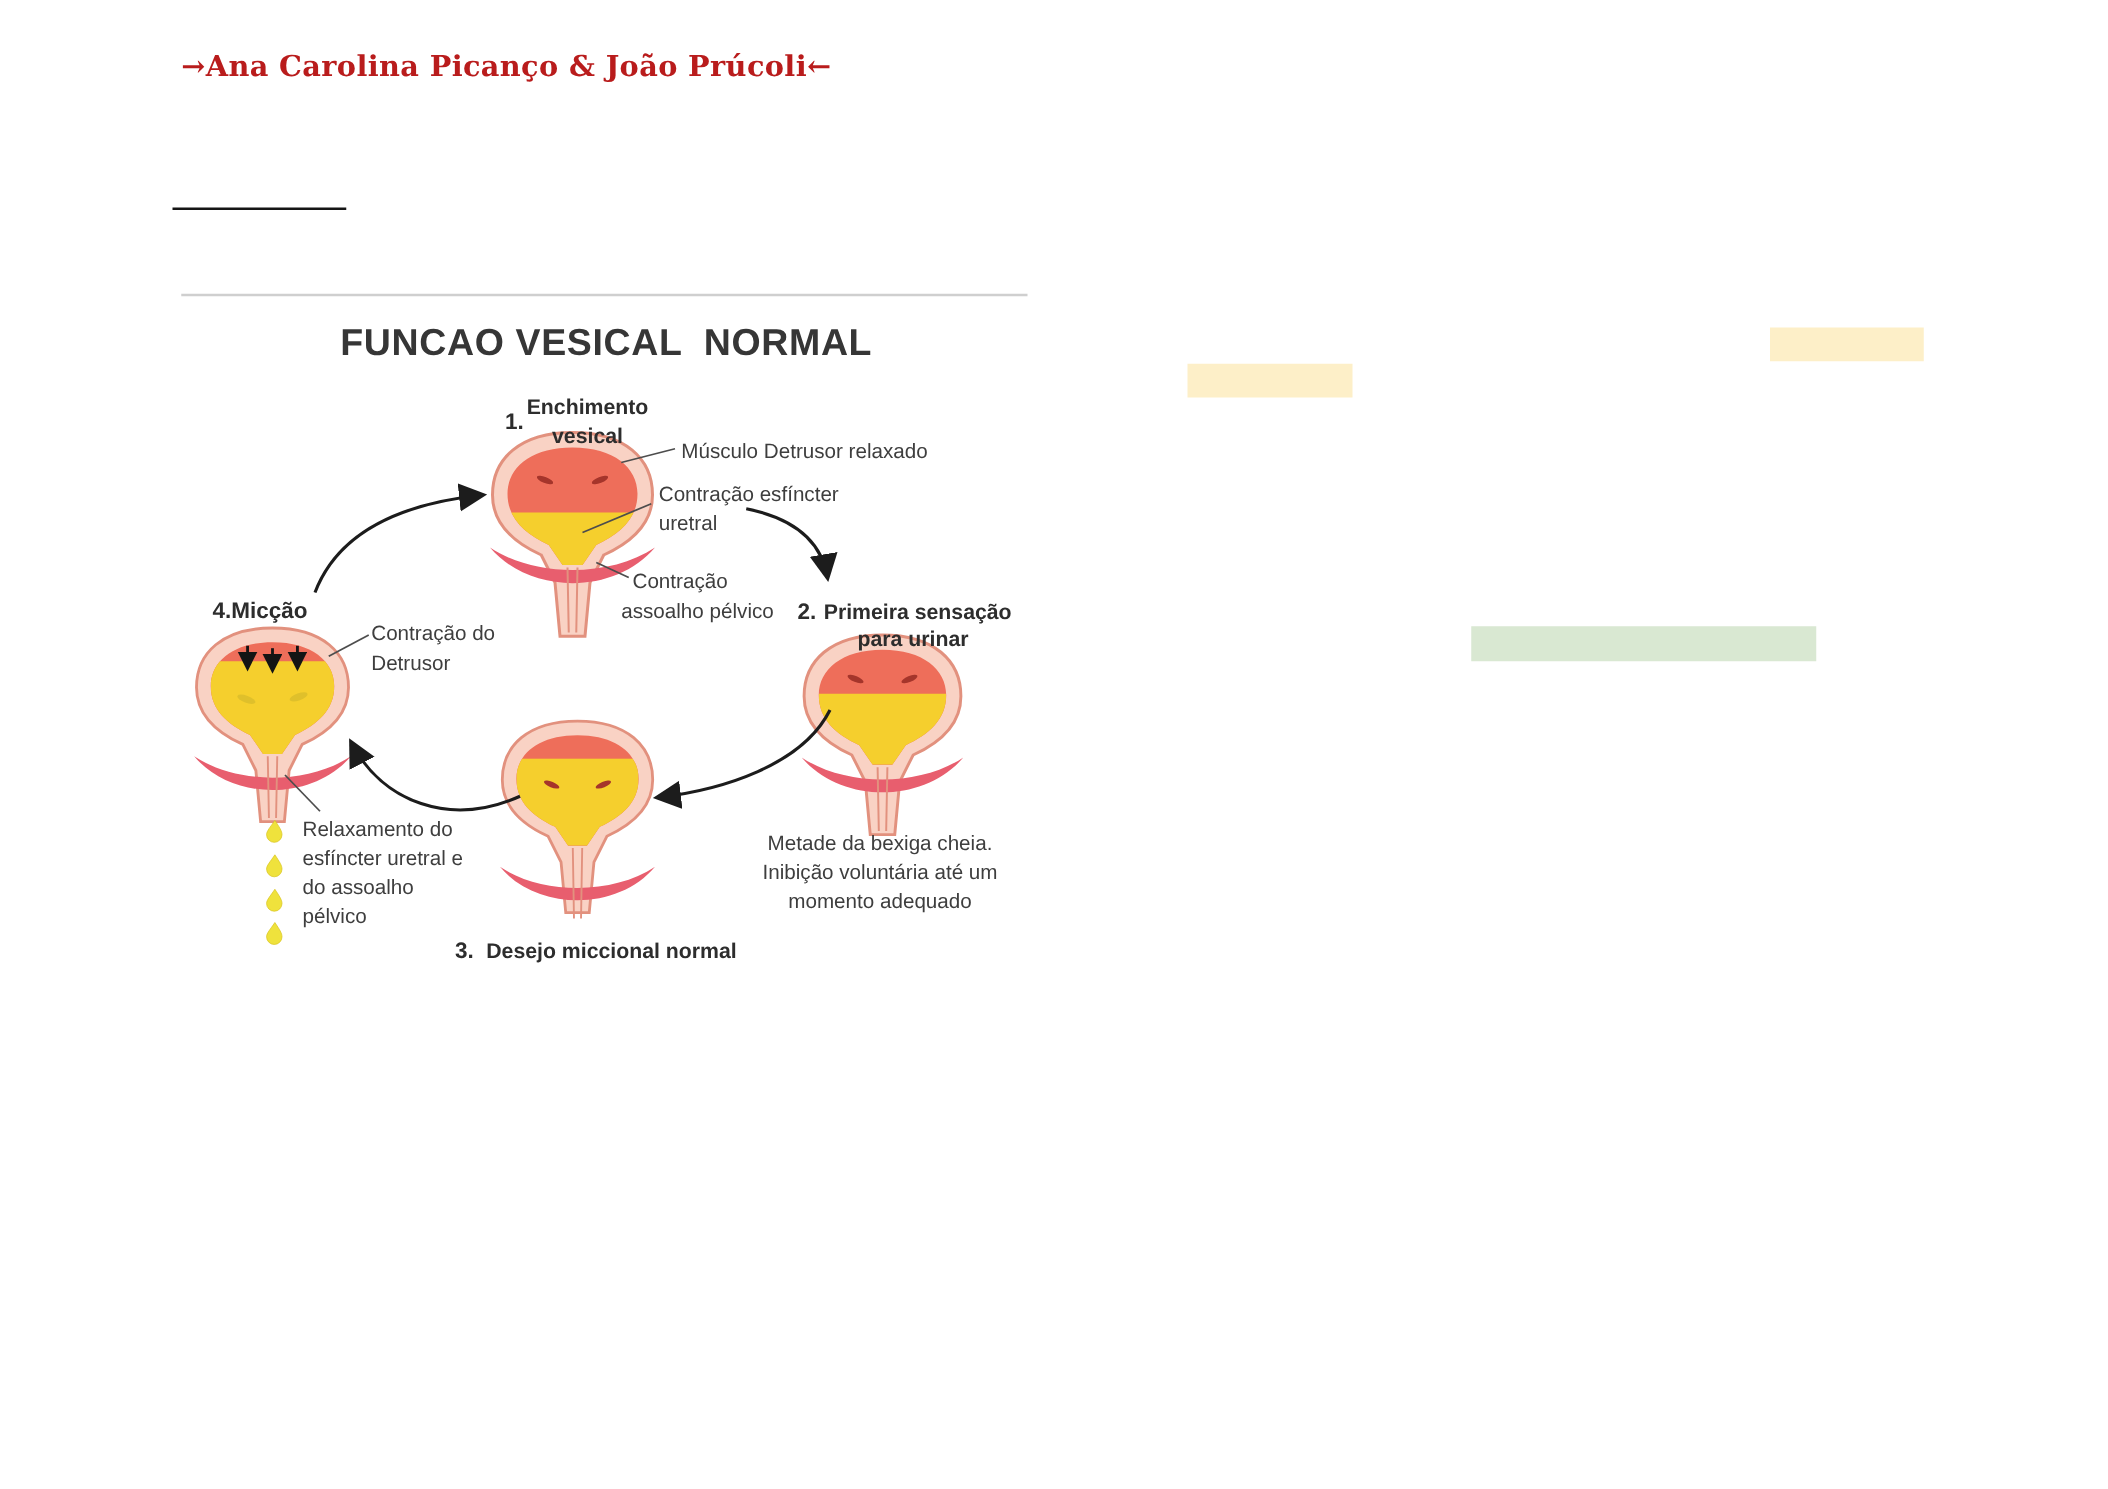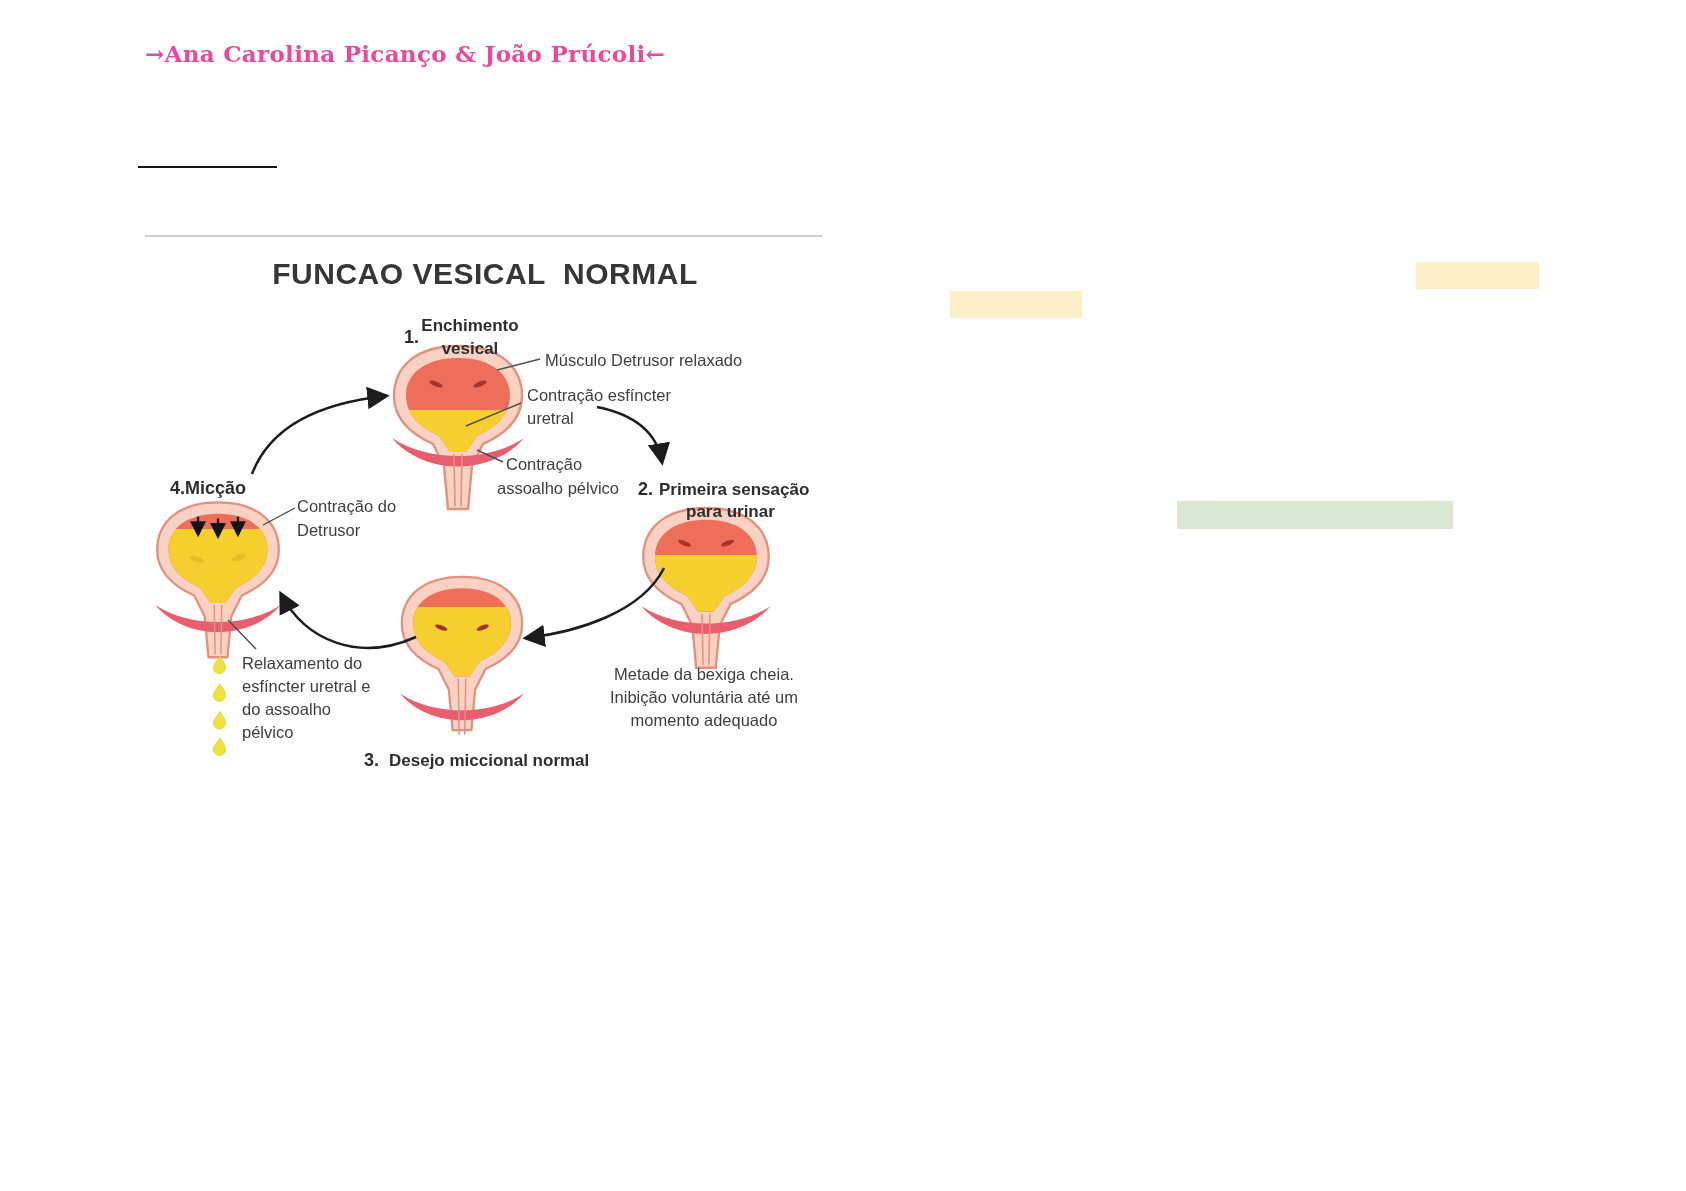--- a/index.html
+++ b/index.html
@@ -1,19 +1,19 @@
 <!DOCTYPE html>
 <html><head>
 <meta charset="utf-8">
 <style>
   html,body{margin:0;padding:0;background:#fff;}
   #page{position:relative;width:1686px;height:1191px;background:#ffffff;overflow:hidden;
         font-family:"Liberation Sans",sans-serif;}
   .hdr{position:absolute;left:145px;top:40px;font-family:"DejaVu Serif",serif;
-       font-weight:bold;font-size:23px;letter-spacing:.3px;color:#ec4899;white-space:nowrap;}
+       font-weight:bold;font-size:23px;letter-spacing:.3px;color:#b91c1c;white-space:nowrap;}
   .underline{position:absolute;left:138px;top:166px;width:139px;height:2px;background:#151515;}
   .fig-top-border{position:absolute;left:145px;top:235px;width:677px;height:2px;background:#cfcfcf;}
   .fig-svg{position:absolute;left:145px;top:236px;}
   .hl{position:absolute;}
   .hl-y1{left:950px;top:291px;width:132px;height:27px;background:#fdefc8;}
   .hl-y2{left:1416px;top:262px;width:123px;height:27px;background:#fdefc8;}
   .hl-g1{left:1177px;top:501px;width:276px;height:28px;background:#d9e8d2;}
   text{font-family:"Liberation Sans",sans-serif;}
   .t-title{font-size:30px;font-weight:bold;fill:#363636;letter-spacing:.5px;white-space:pre;}
   .t-bold{font-size:17px;font-weight:bold;fill:#2d2d2d;}

